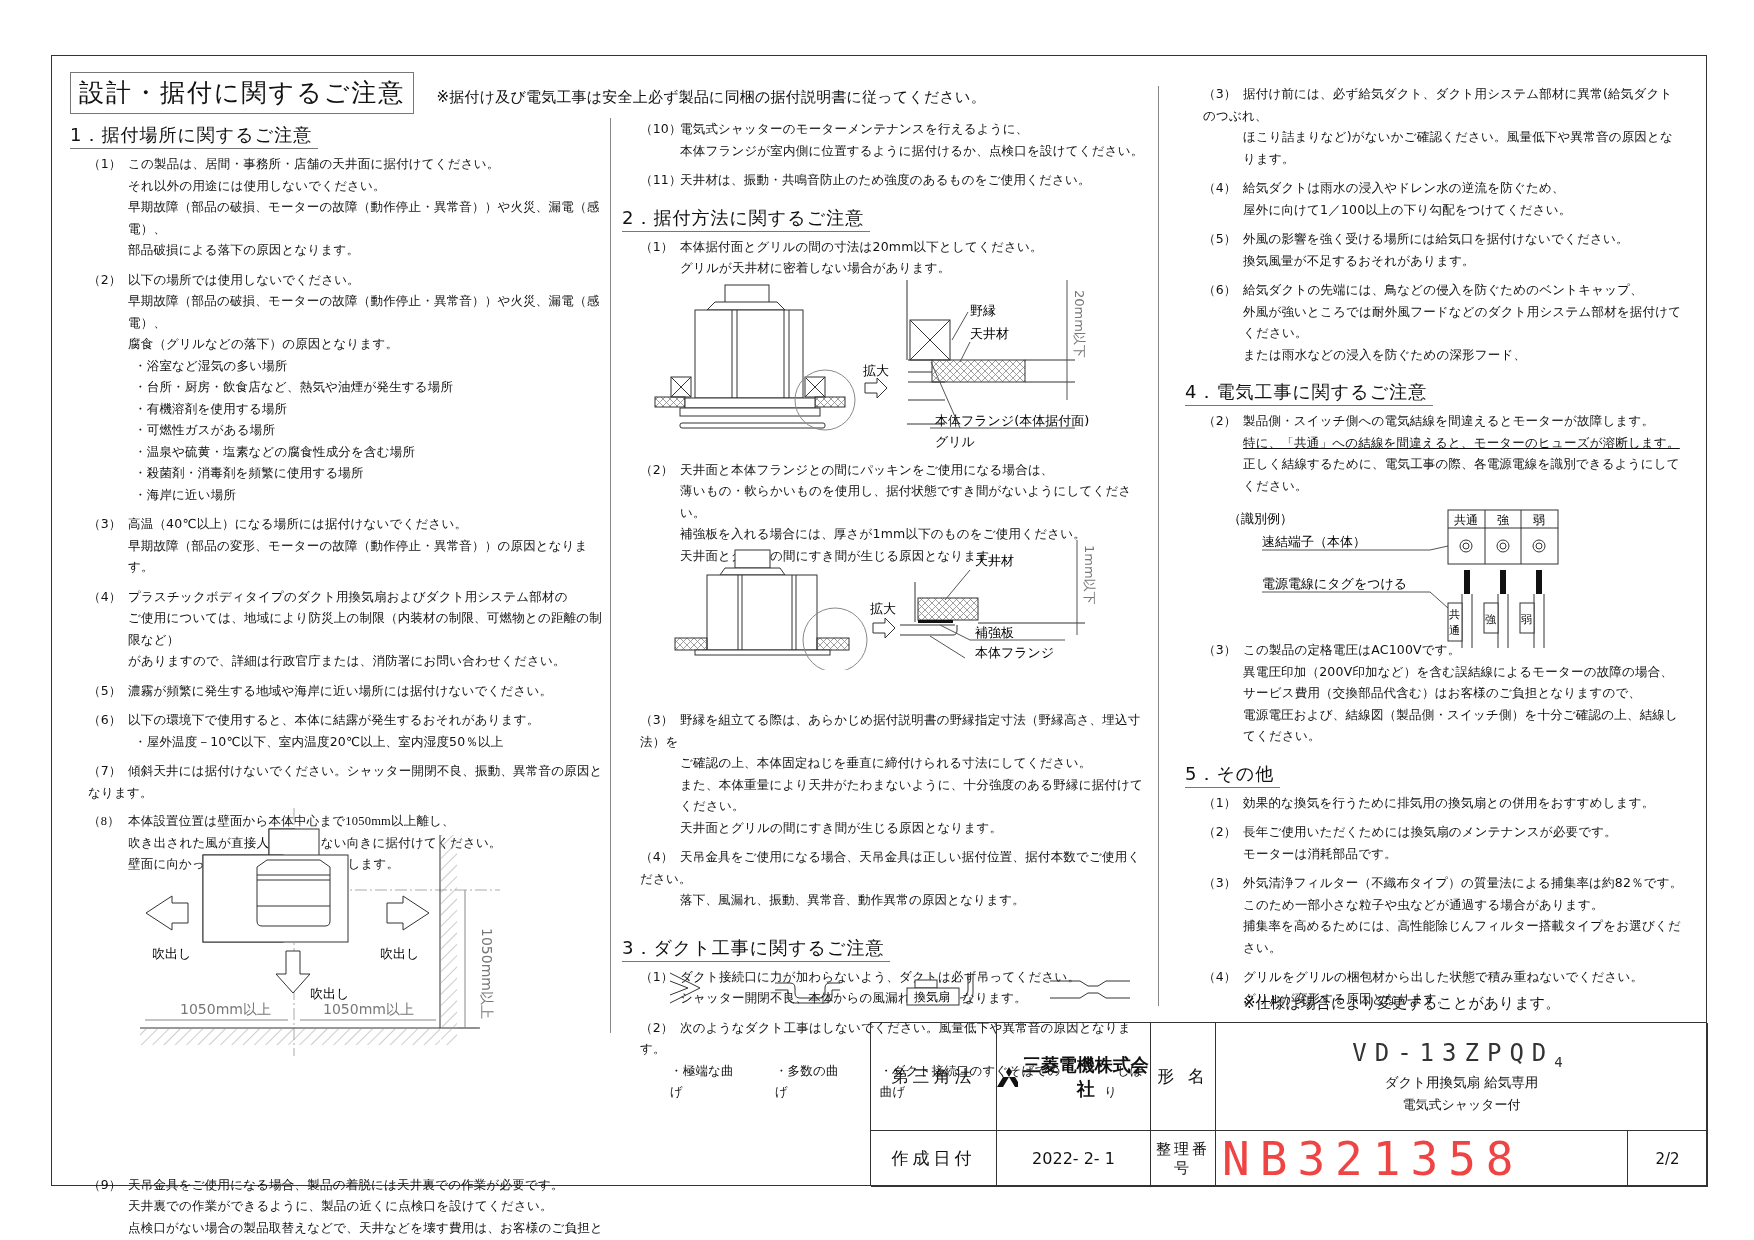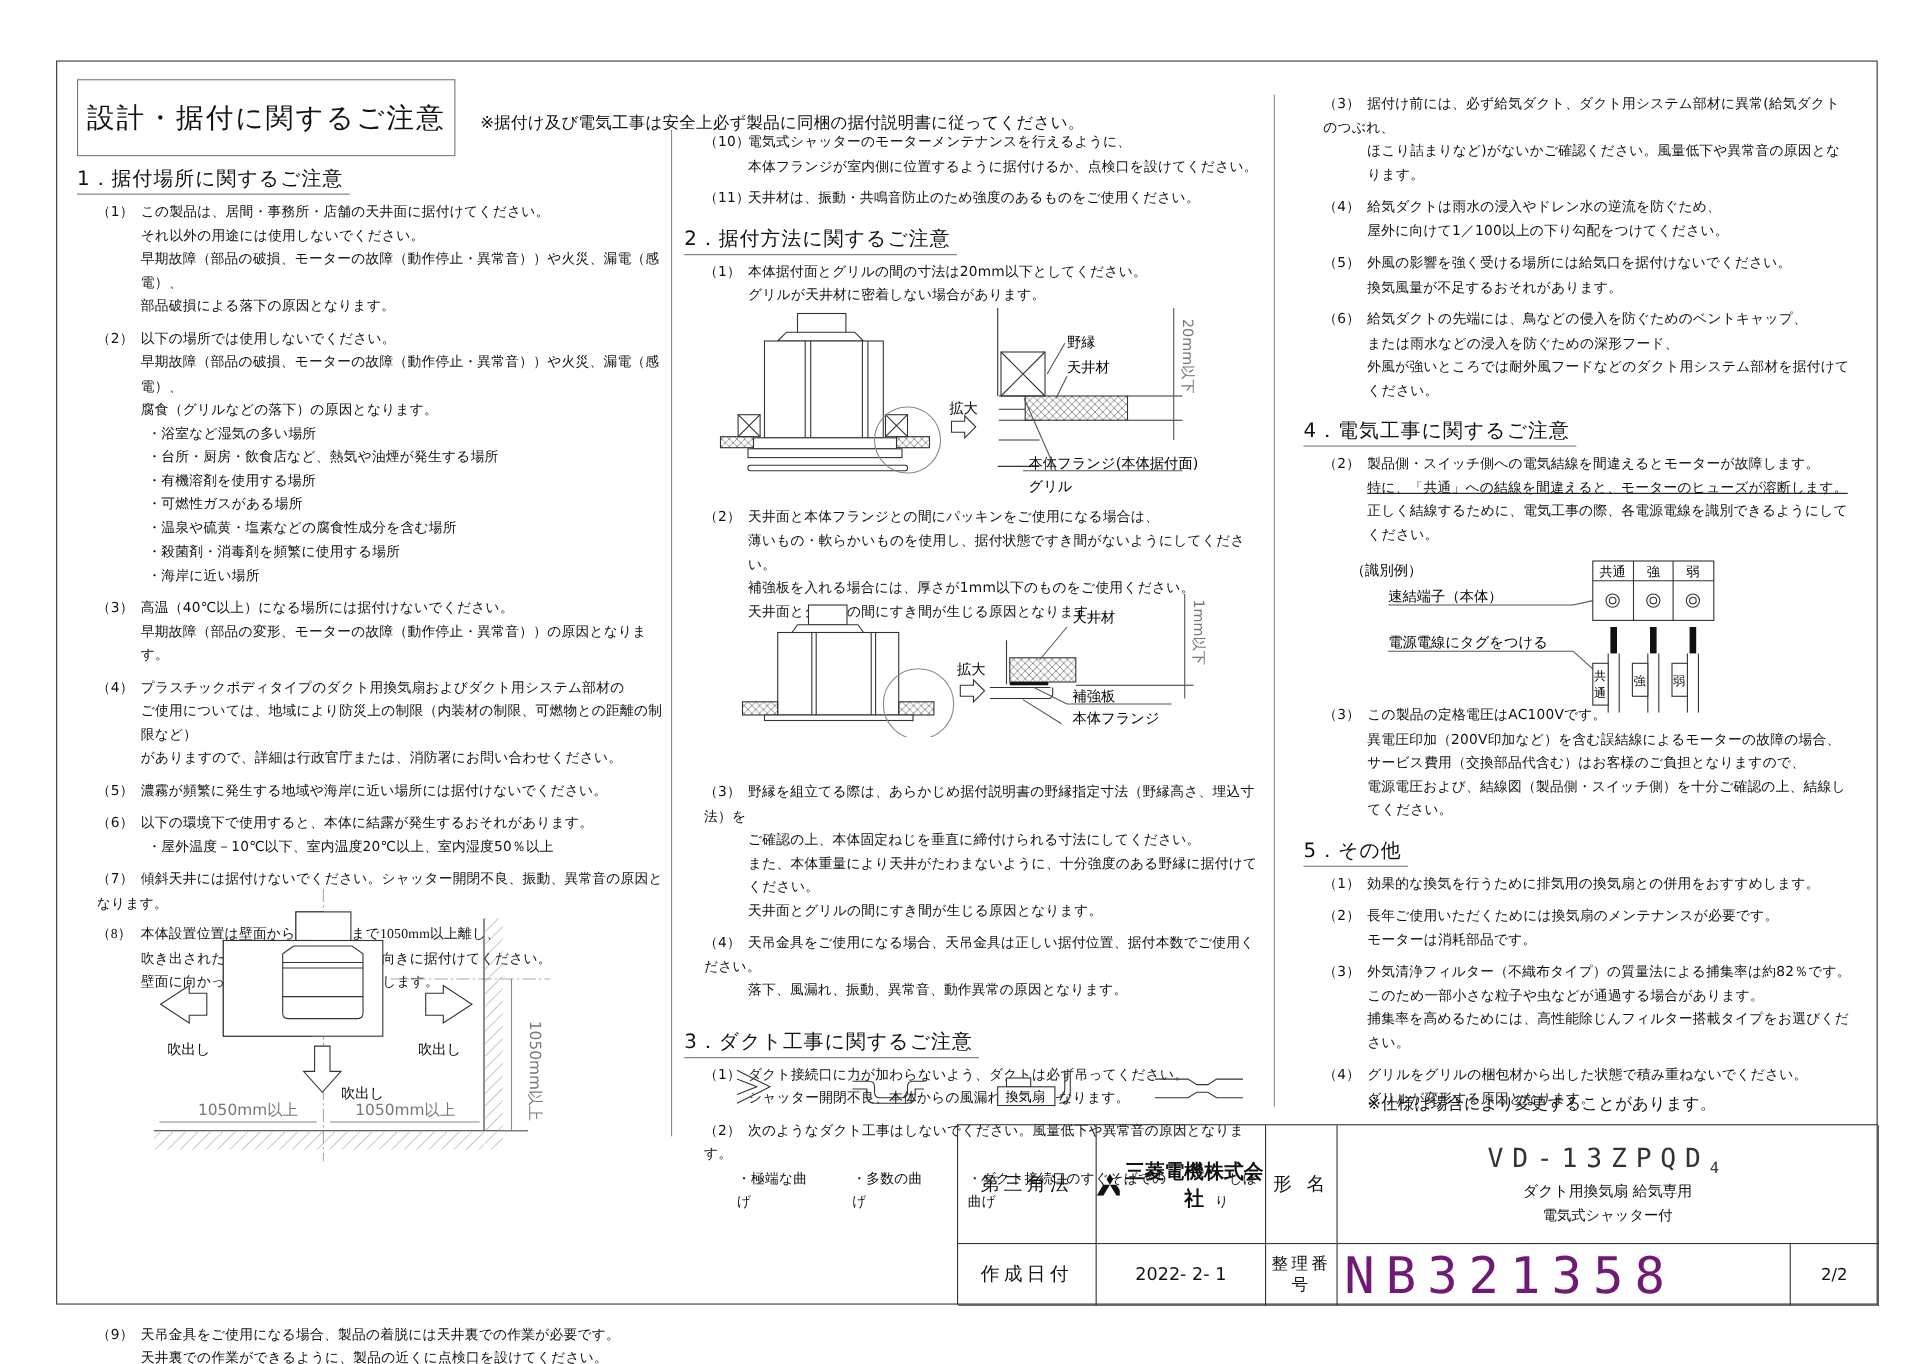--- a/index.html
+++ b/index.html
@@ -3,21 +3,21 @@
 <meta charset="utf-8">
 <style>
   html,body{margin:0;padding:0;background:#fff;}
   body{width:1754px;height:1240px;position:relative;overflow:hidden;font-family:"DejaVu Sans",sans-serif;color:#111;}
   .frame{position:absolute;left:51px;top:55px;width:1656px;height:1131px;border:1.5px solid #333;box-sizing:border-box;}
   .col{position:absolute;font-size:12.5px;line-height:21.5px;letter-spacing:0.2px;}
   .col1{left:70px;top:72px;width:540px;}
   .col2{left:622px;top:118px;width:530px;}
   .col3{left:1185px;top:83px;width:500px;}
   .vdiv{position:absolute;width:1px;background:#888;}
-  .title-box{display:inline-block;border:1px solid #777;padding:16px 8px;font-size:25px;line-height:36px;letter-spacing:2px;}
+  .title-box{display:inline-block;border:1px solid #777;padding:2px 8px;font-size:25px;line-height:36px;letter-spacing:2px;}
   .notice{display:inline-block;font-size:15px;margin-left:18px;vertical-align:middle;text-align:center;}
   .sec{font-size:18px;line-height:26px;border-bottom:1px solid #777;display:inline-block;padding-right:6px;margin:6px 0 4px 0;letter-spacing:1px;}
   .item{margin:0 0 8px 18px;}
   .item .num{display:inline-block;width:40px;}
   .item .line{display:block;padding-left:40px;}
   .item .line.first{padding-left:0;display:inline;}
   .bul{display:block;padding-left:46px;}
   .u{text-decoration:underline;}
   .dgm{position:absolute;}
   svg text{font-family:"DejaVu Sans",sans-serif;}
@@ -203,21 +203,21 @@
   <text x="254" y="33" font-size="12">換気扇</text>
   <path d="M300,30 Q308,30 308,22 L308,5 M303,35 Q313,35 313,25 L313,5" fill="none" stroke="#333"></path>
   <path d="M390,13 L420,13 L428,18 L438,18 L446,13 L470,13 M390,30 L420,30 L428,25 L438,25 L446,30 L470,30" fill="none" stroke="#333"></path>
 </svg>
 
 <div class="col col3">
   <div id="s3-items-b">
       <div class="item"><span class="num">（3）</span><span class="line first">据付け前には、必ず給気ダクト、ダクト用システム部材に異常(給気ダクトのつぶれ、</span><span class="line">ほこり詰まりなど)がないかご確認ください。風量低下や異常音の原因となります。</span></div>
       <div class="item"><span class="num">（4）</span><span class="line first">給気ダクトは雨水の浸入やドレン水の逆流を防ぐため、</span><span class="line">屋外に向けて1／100以上の下り勾配をつけてください。</span></div>
       <div class="item"><span class="num">（5）</span><span class="line first">外風の影響を強く受ける場所には給気口を据付けないでください。</span><span class="line">換気風量が不足するおそれがあります。</span></div>
-      <div class="item"><span class="num">（6）</span><span class="line first">給気ダクトの先端には、鳥などの侵入を防ぐためのベントキャップ、</span><span class="line">または雨水などの浸入を防ぐための深形フード、</span><span class="line">外風が強いところでは耐外風フードなどのダクト用システム部材を据付けてください。</span></div>
+      <div class="item"><span class="num">（6）</span><span class="line first">給気ダクトの先端には、鳥などの侵入を防ぐためのベントキャップ、</span><span class="line">外風が強いところでは耐外風フードなどのダクト用システム部材を据付けてください。</span><span class="line">または雨水などの浸入を防ぐための深形フード、</span></div>
     </div>
   <div class="sec">4．電気工事に関するご注意</div>
   <div id="s4-items-a">
       <div class="item"><span class="num">（2）</span><span class="line first">製品側・スイッチ側への電気結線を間違えるとモーターが故障します。</span><span class="line u">特に、「共通」への結線を間違えると、モーターのヒューズが溶断します。</span><span class="line">正しく結線するために、電気工事の際、各電源電線を識別できるようにしてください。</span></div>
     </div>
   <div style="height:135px;"></div>
   <div id="s4-items-b">
       <div class="item"><span class="num">（3）</span><span class="line first">この製品の定格電圧はAC100Vです。</span><span class="line">異電圧印加（200V印加など）を含む誤結線によるモーターの故障の場合、</span><span class="line">サービス費用（交換部品代含む）はお客様のご負担となりますので、</span><span class="line">電源電圧および、結線図（製品側・スイッチ側）を十分ご確認の上、結線してください。</span></div>
     </div>
   <div class="sec">5．その他</div>
@@ -275,15 +275,15 @@
   </div>
   <div class="c" style="left:280px;top:0;width:65px;height:108px;font-size:17px;letter-spacing:4px;">形 名</div>
   <div class="c" style="left:345px;top:0;width:492px;height:108px;flex-direction:column;">
     <div style="font-size:24px;letter-spacing:8px;color:#333;font-family:'DejaVu Sans Mono',monospace;"><span>VD-13ZPQD</span><sub style="font-size:14px;">4</sub></div>
     <div style="font-size:13.5px;margin-top:4px;">ダクト用換気扇 給気専用</div>
     <div style="font-size:13px;margin-top:4px;">電気式シャッター付</div>
   </div>
   <div class="c" style="left:0;top:108px;width:126px;height:56px;font-size:17px;letter-spacing:4px;">作成日付</div>
   <div class="c" style="left:126px;top:108px;width:154px;height:56px;font-size:16px;">2022- 2- 1</div>
   <div class="c" style="left:280px;top:108px;width:65px;height:56px;font-size:15px;letter-spacing:3px;">整理番号</div>
-  <div class="c" style="left:345px;top:108px;width:412px;height:56px;font-size:46px;font-weight:100;letter-spacing:10px;justify-content:flex-start;padding-left:6px;font-family:'DejaVu Sans Mono',monospace;color:#701a75;">NB321358</div>
+  <div class="c" style="left:345px;top:108px;width:412px;height:56px;font-size:46px;font-weight:100;letter-spacing:10px;justify-content:flex-start;padding-left:6px;font-family:'DejaVu Sans Mono',monospace;color:#ef4444;">NB321358</div>
   <div class="c" style="left:757px;top:108px;width:80px;height:56px;font-size:15px;">2/2</div>
 </div>
 
 </body></html>

